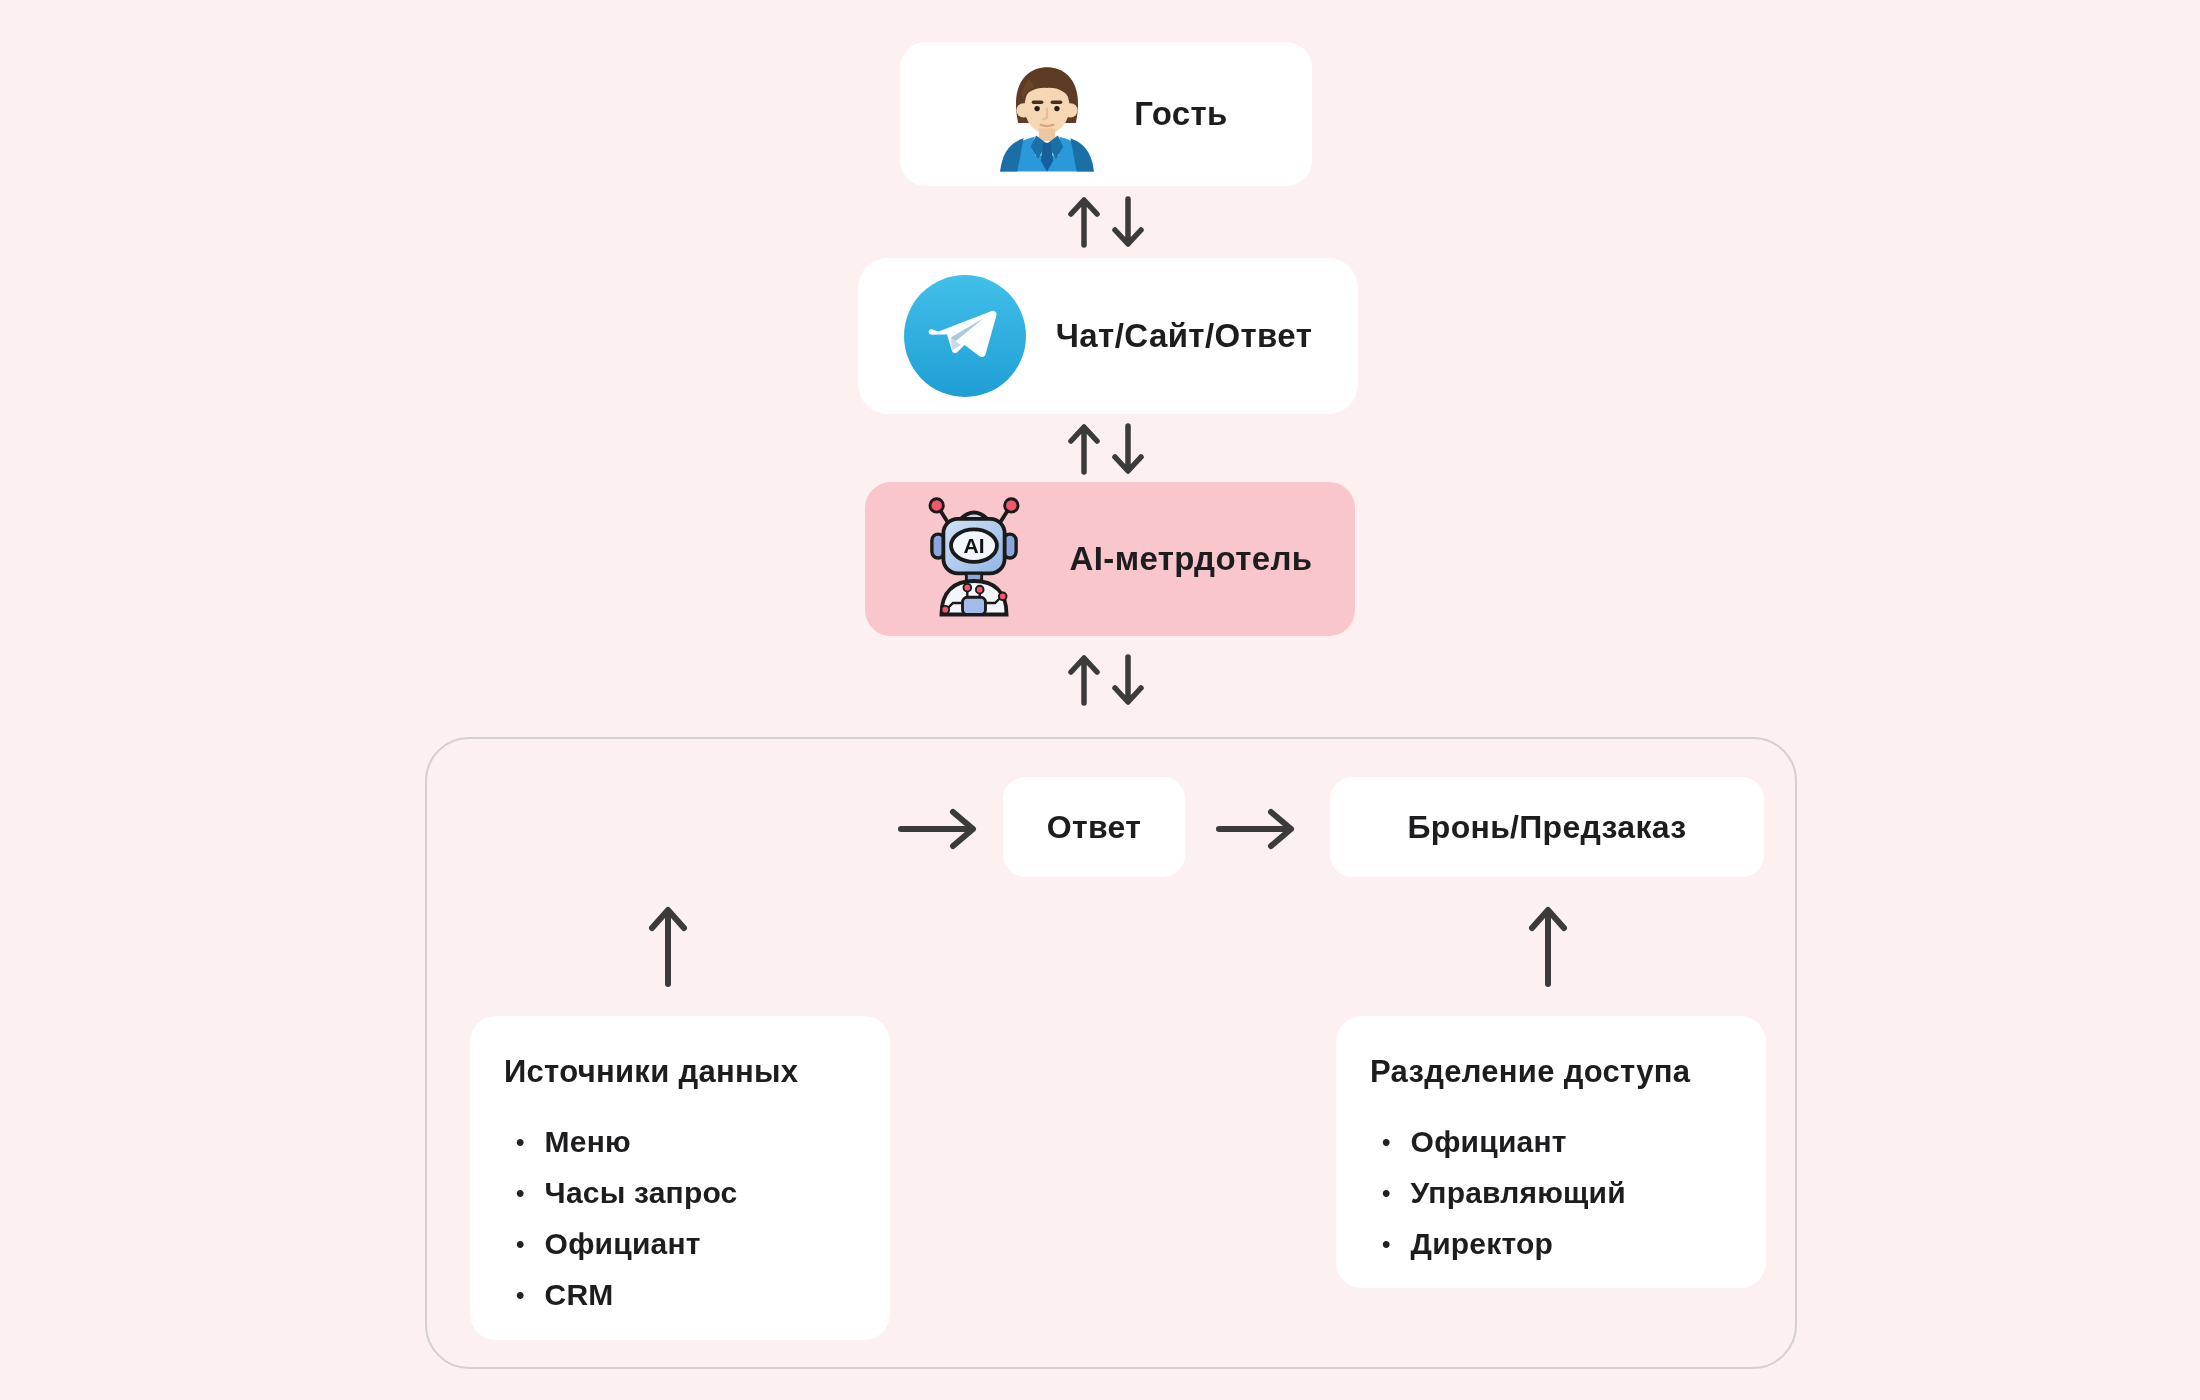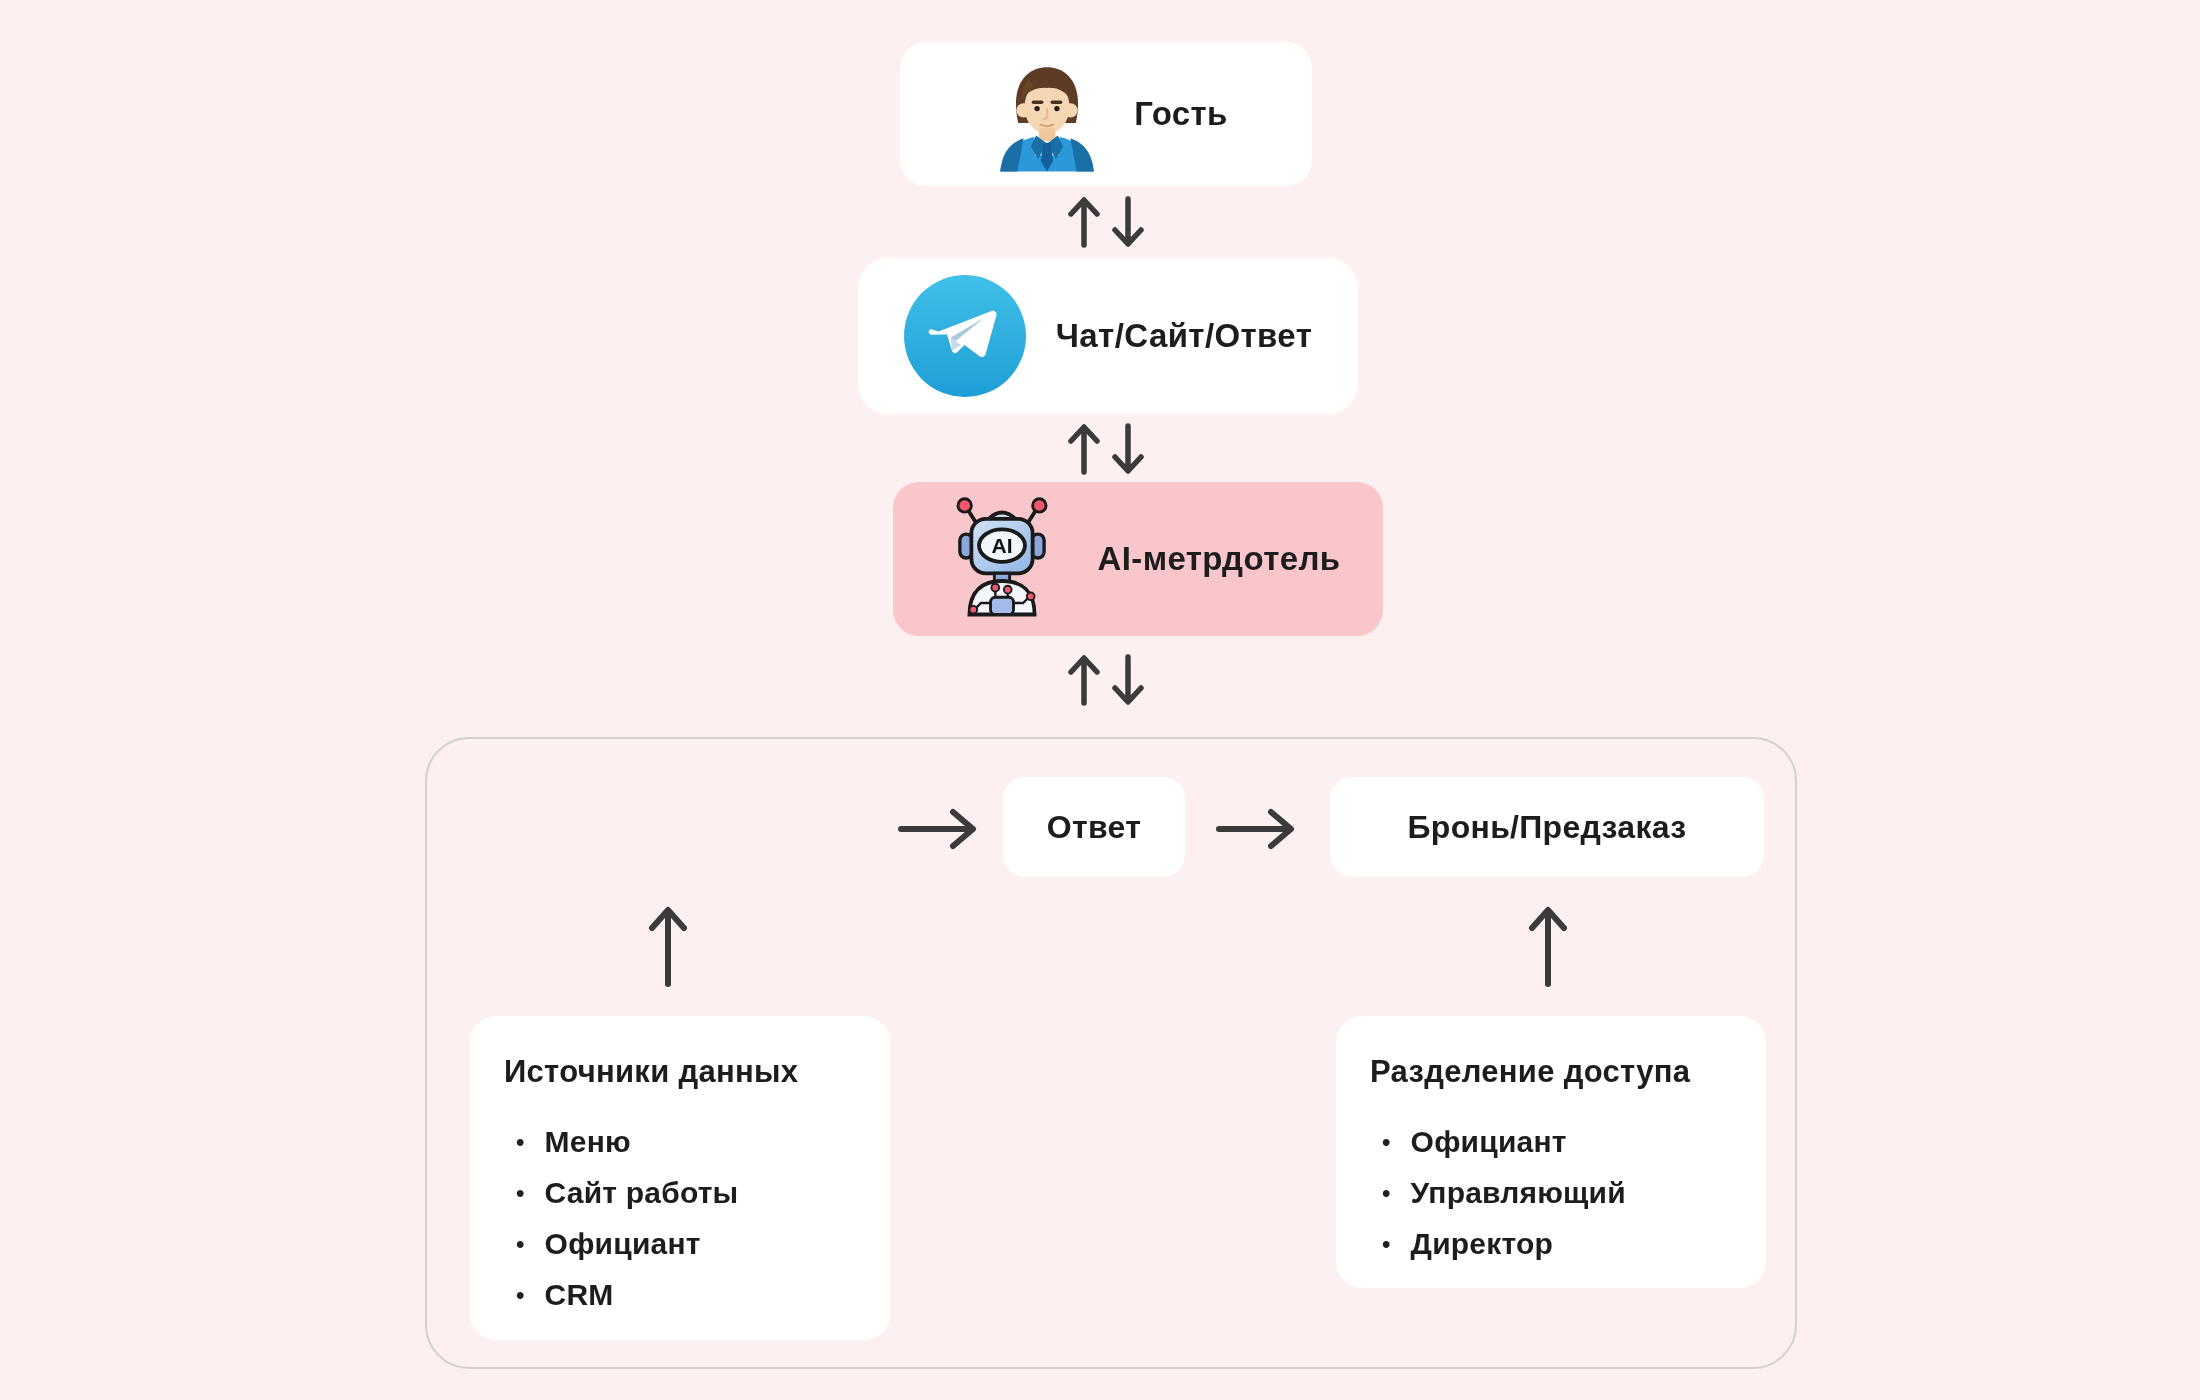--- a/index.html
+++ b/index.html
@@ -8,21 +8,21 @@
   }
   *{margin:0;padding:0;box-sizing:border-box;}
   html,body{width:2200px;height:1400px;}
   body{font-family:"Liberation Sans","DejaVu Sans",sans-serif;background:var(--bg);}
   .canvas{position:relative;width:2008px;height:1400px;background:var(--bg);overflow:hidden;padding-left:32px;}
   .abs{position:absolute;}
   .card{background:var(--card);border-radius:26px;display:flex;align-items:center;justify-content:center;}
   .node-label{font-size:33px;font-weight:700;color:var(--text);letter-spacing:.4px;white-space:nowrap;}
   .flow-box{background:var(--card);border-radius:22px;display:flex;align-items:center;justify-content:center;}
   .flow-label{font-size:32px;font-weight:700;color:var(--text);letter-spacing:.3px;white-space:nowrap;}
-  .ai{background:var(--ai-card);margin-left:28px;}
+  .ai{background:var(--ai-card);}
   .container-frame{border:2px solid var(--border);border-radius:44px;background:transparent;}
   .info-card{background:var(--card);border-radius:26px;padding:38px 34px;}
   .info-title{font-size:31px;font-weight:700;color:var(--text);letter-spacing:.3px;white-space:nowrap;}
   .info-list{list-style:none;margin-top:26px;padding-left:12px;}
   .info-list li{display:flex;align-items:center;height:51px;font-size:30px;font-weight:600;color:var(--text);letter-spacing:.2px;white-space:nowrap;}
   .bullet{font-size:24px;margin-right:20px;color:#222;}
   svg{display:block;}
   .pair{display:flex;gap:10px;align-items:center;}
 </style>
 </head>
@@ -168,21 +168,21 @@
 
   <div class="abs info-card" style="left:462px;top:1016px;width:420px;height:324px;margin-left:8px;">
     <div class="info-title">Источники данных</div>
     <ul class="info-list">
       <li>
         <span class="bullet">•</span>
         <span>Меню</span>
       </li>
       <li>
         <span class="bullet">•</span>
-        <span>Сайт работы</span>
+        <span>Часы запрос</span>
       </li>
       <li>
         <span class="bullet">•</span>
         <span>Официант</span>
       </li>
       <li>
         <span class="bullet">•</span>
         <span>CRM</span>
       </li>
     </ul>

